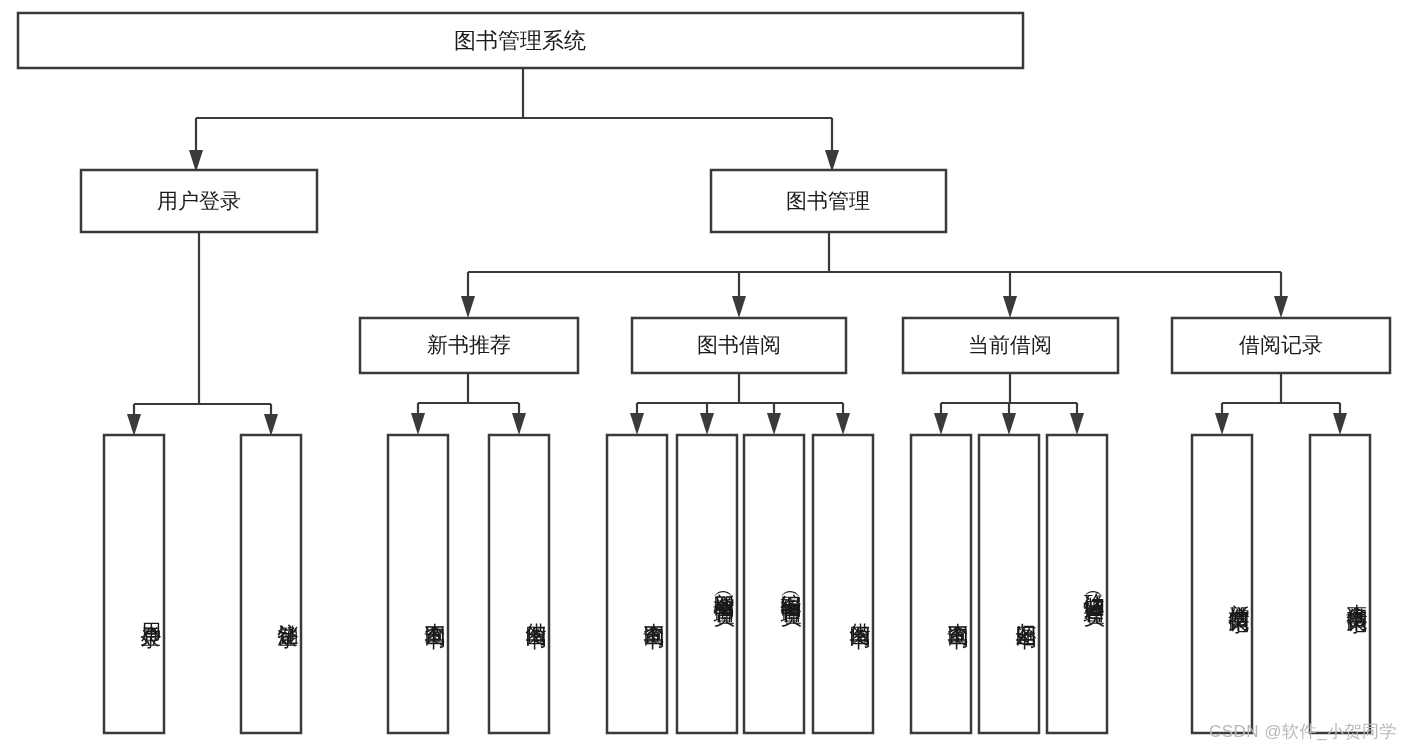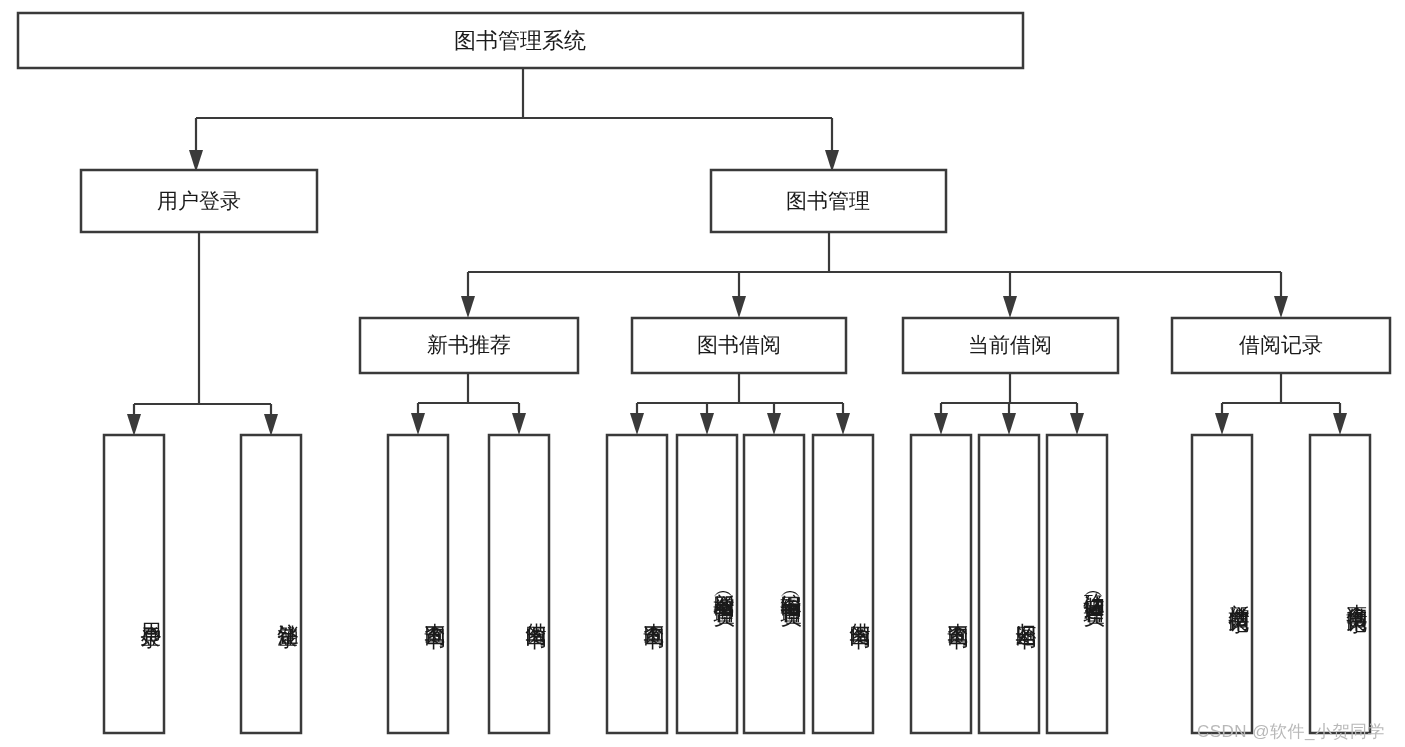--- a/index.html
+++ b/index.html
@@ -66,21 +66,21 @@
     font-size: 21px;
     line-height: 1.28;
     color: #1a1a1a;
     letter-spacing: 2px;
     text-align: center;
     white-space: nowrap;
     pointer-events: none;
   }
   #watermark {
     position: absolute;
-    right: 20px;
+    right: 8px;
     bottom: 4px;
     font-family: "Liberation Sans", "DejaVu Sans", sans-serif;
     font-size: 17px;
     color: #b8b8b8;
     white-space: nowrap;
     letter-spacing: 0.5px;
   }
 </style>
 </head>
 <body>

